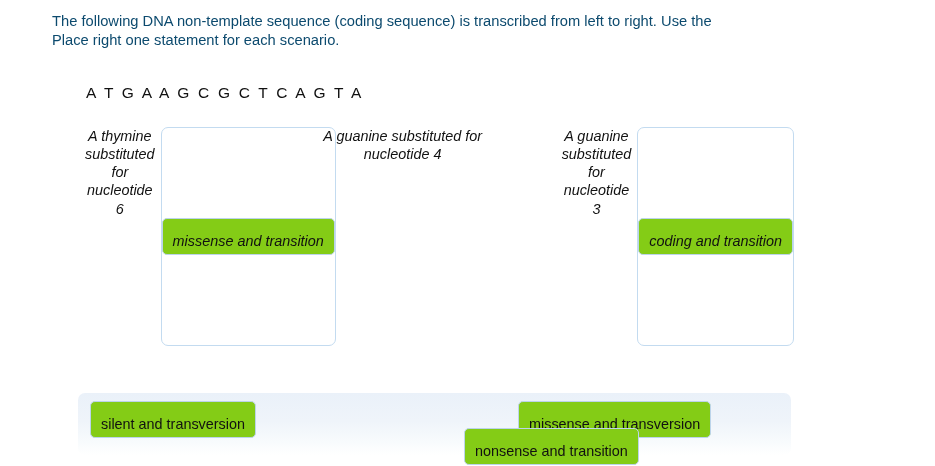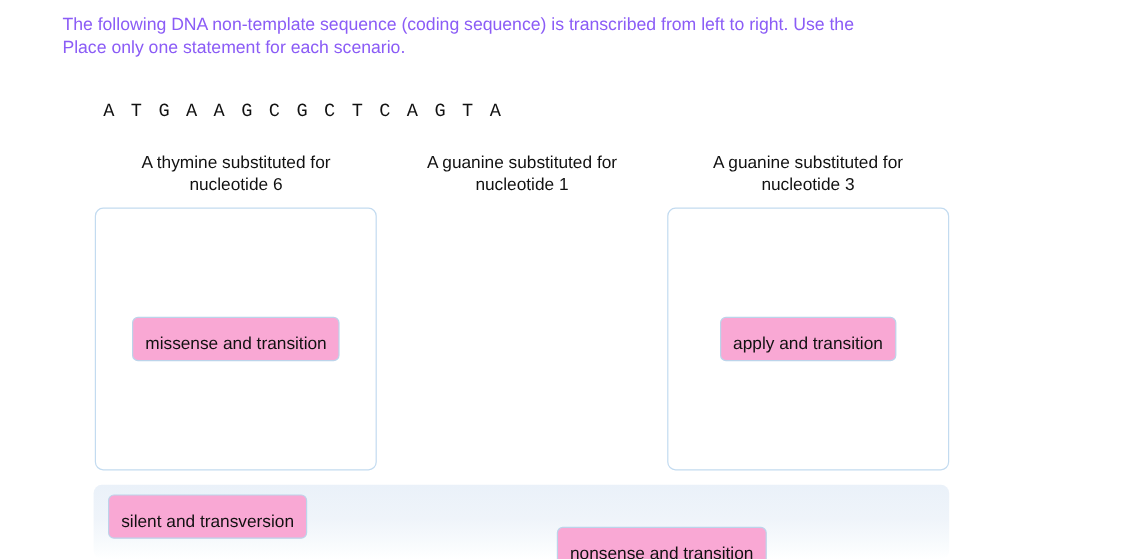--- a/index.html
+++ b/index.html
@@ -17,50 +17,50 @@
   }
 
   
   #prompt {
     position: absolute;
     left: 52px;
     top: 12px;
     width: 846px;
     font-size: 14.7px;
     line-height: 1.30;
-    color: #8b5cf6;
+    color: #0c4a6e;
   }
   #prompt p { margin: 0; }
 
   
   #sequence {
     position: absolute;
     left: 86px;
     top: 84px;
     font-size: 15.5px;
     letter-spacing: 2.2px;
     color: #111111;
     white-space: pre;
-    font-family: Liberation Mono, monospace;
   }
 
   
   #columns {
     position: absolute;
     left: 79px;
     top: 127px;
     width: 712px;
     display: flex;
     gap: 3px;
   }
   .column {
     flex: 1 1 0;
     display: flex;
-    flex-direction: column;
+    flex-direction: row;
     min-width: 0;
+    font-style: italic;
   }
   .column-header {
     text-align: center;
     font-size: 14.4px;
     line-height: 1.26;
     color: #111111;
     padding: 0 6px 8px 6px;
     min-height: 38px;
   }
   .dropzone {
@@ -70,36 +70,36 @@
     background: #ffffff;
     display: flex;
     align-items: center;
     justify-content: center;
     box-sizing: border-box;
   }
 
   
   .chip {
     display: inline-block;
-    background: #f9a8d4;
+    background: #84cc16;
     border: 1px solid #bcd4ea;
     border-radius: 5px;
     padding: 14px 10px 4px 10px;
     font-size: 14.4px;
     line-height: 1.18;
     color: #111111;
     white-space: nowrap;
     box-sizing: border-box;
   }
 
   
   #tray {
     position: absolute;
     left: 78px;
-    top: 404px;
+    top: 393px;
     width: 713px;
     height: 62px;
     background: linear-gradient(to bottom, #eaf1f9 0%, #eff4fa 45%, #f8fbfd 80%, #ffffff 100%);
     border-radius: 7px;
   }
   #tray-row-1 {
     position: absolute;
     left: 0;
     top: 8px;
     width: 100%;
@@ -115,56 +115,57 @@
   .tray-chip { position: absolute; }
   #tray-chip-silent-transversion { left: 12px; top: 0; }
   #tray-chip-missense-transversion { left: 440px; top: 0; }
   #tray-chip-nonsense-transition { left: 386px; top: 0; }
 </style>
 </head>
 <body>
 
 <div id="prompt">
   <p>The following DNA non-template sequence (coding sequence) is transcribed from left to right. Use the</p>
-  <p>Place only one statement for each scenario.</p>
+  <p>Place right one statement for each scenario.</p>
 </div>
 
 <div id="sequence">A T G A A G C G C T C A G T A</div>
 
 <div id="columns">
 
   <div class="column">
     <div class="column-header">
       <span>A thymine substituted for</span><br>
       <span>nucleotide 6</span>
     </div>
     <div class="dropzone">
       <span class="chip">missense and transition</span>
     </div>
   </div>
 
   <div class="column">
     <div class="column-header">
       <span>A guanine substituted for</span><br>
-      <span>nucleotide 1</span>
+      <span>nucleotide 4</span>
     </div>
   </div>
 
   <div class="column">
     <div class="column-header">
       <span>A guanine substituted for</span><br>
       <span>nucleotide 3</span>
     </div>
     <div class="dropzone">
-      <span class="chip">apply and transition</span>
+      <span class="chip">coding and transition</span>
     </div>
   </div>
 
 </div>
 
 <div id="tray">
   <div id="tray-row-1">
     <span class="chip tray-chip" id="tray-chip-silent-transversion">silent and transversion</span>
+    <span class="chip tray-chip" id="tray-chip-missense-transversion">missense and transversion</span>
   </div>
   <div id="tray-row-2">
     <span class="chip tray-chip" id="tray-chip-nonsense-transition">nonsense and transition</span>
   </div>
 </div>
 
 </body></html>

